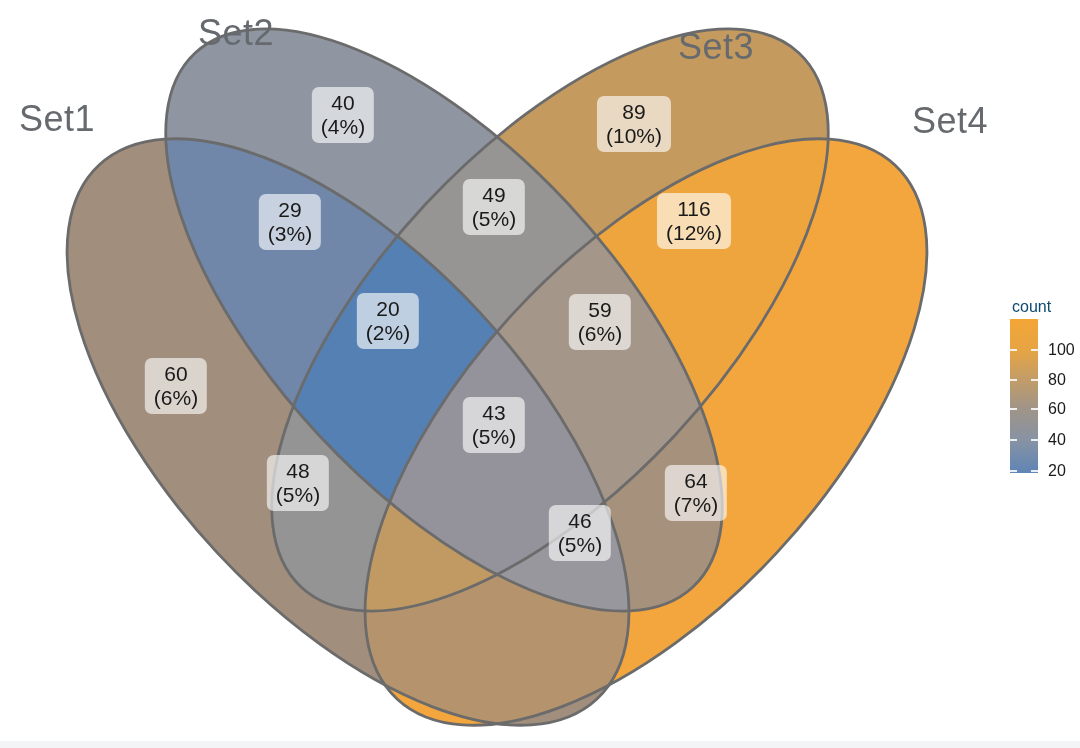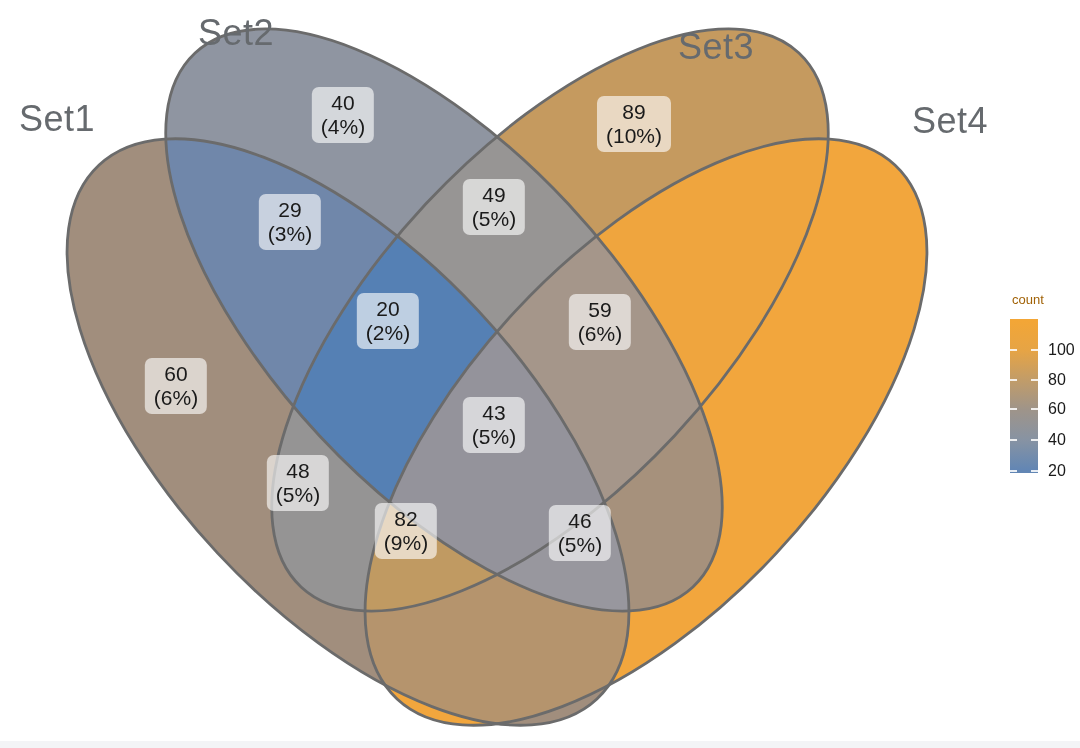--- a/index.html
+++ b/index.html
@@ -12,21 +12,21 @@
     position:absolute;transform:translate(-50%,-50%);
     font-size:36px;color:#666a6e;white-space:nowrap;letter-spacing:0.5px;margin-top:11px;
   }
   .region-label{
     position:absolute;transform:translate(-50%,-50%);
     background:rgba(255,255,255,0.62);border-radius:7px;
     padding:4px 9px;text-align:center;color:#1a1a1a;
     font-size:21px;line-height:24px;white-space:nowrap;
   }
   .legend{position:absolute;left:0;top:0;width:0;height:0;}
-  .legend-title{position:absolute;left:1012px;top:292px;font-size:13px;color:#a16207;}
+  .legend-title{position:absolute;left:1012px;top:298px;font-size:16px;color:#0c4a6e;}
   .legend-bar{position:absolute;left:1010px;top:319px;width:28px;height:154px;}
   .legend-tick-label{position:absolute;left:1048px;width:40px;height:20px;
     font-size:16px;color:#1a1a1a;line-height:20px;text-align:left;}
   .tickmark{position:absolute;width:7px;height:2px;background:rgba(255,255,255,0.85);}
   .bottom-strip{position:absolute;left:0;top:741px;width:1080px;height:7px;background:#f3f4f6;}
 </style>
 </head>
 <body>
 
 <div class="stage">
@@ -195,35 +195,39 @@
     <div>(10%)</div>
   </div>
   <div class="region-label" style="left:290px;top:222px">
     <div>29</div>
     <div>(3%)</div>
   </div>
   <div class="region-label" style="left:494px;top:207px">
     <div>49</div>
     <div>(5%)</div>
   </div>
+  <div class="region-label" style="left:694px;top:221px">
+    <div>116</div>
+    <div>(12%)</div>
+  </div>
   <div class="region-label" style="left:298px;top:483px">
     <div>48</div>
     <div>(5%)</div>
+  </div>
+  <div class="region-label" style="left:696px;top:493px">
+    <div>64</div>
+    <div>(7%)</div>
   </div>
   <div class="region-label" style="left:388px;top:321px">
     <div>20</div>
     <div>(2%)</div>
   </div>
   <div class="region-label" style="left:600px;top:322px">
     <div>59</div>
     <div>(6%)</div>
-  </div>
-  <div class="region-label" style="left:406px;top:531px">
-    <div>82</div>
-    <div>(9%)</div>
   </div>
   <div class="region-label" style="left:580px;top:533px">
     <div>46</div>
     <div>(5%)</div>
   </div>
   <div class="region-label" style="left:494px;top:425px">
     <div>43</div>
     <div>(5%)</div>
   </div>
 

